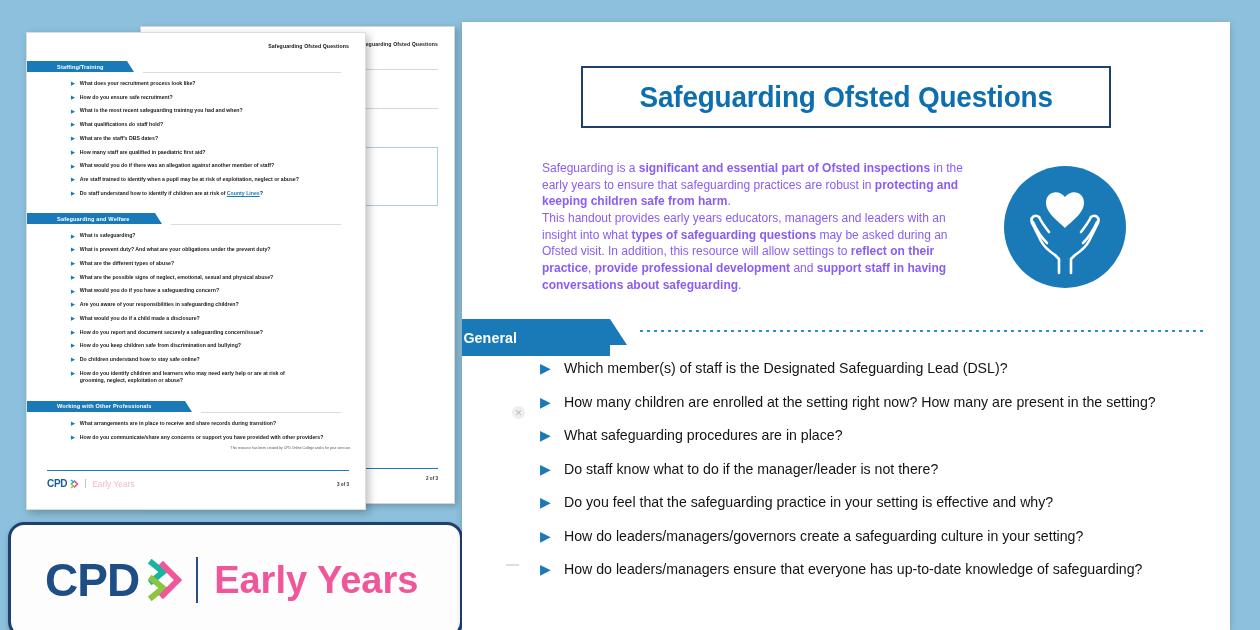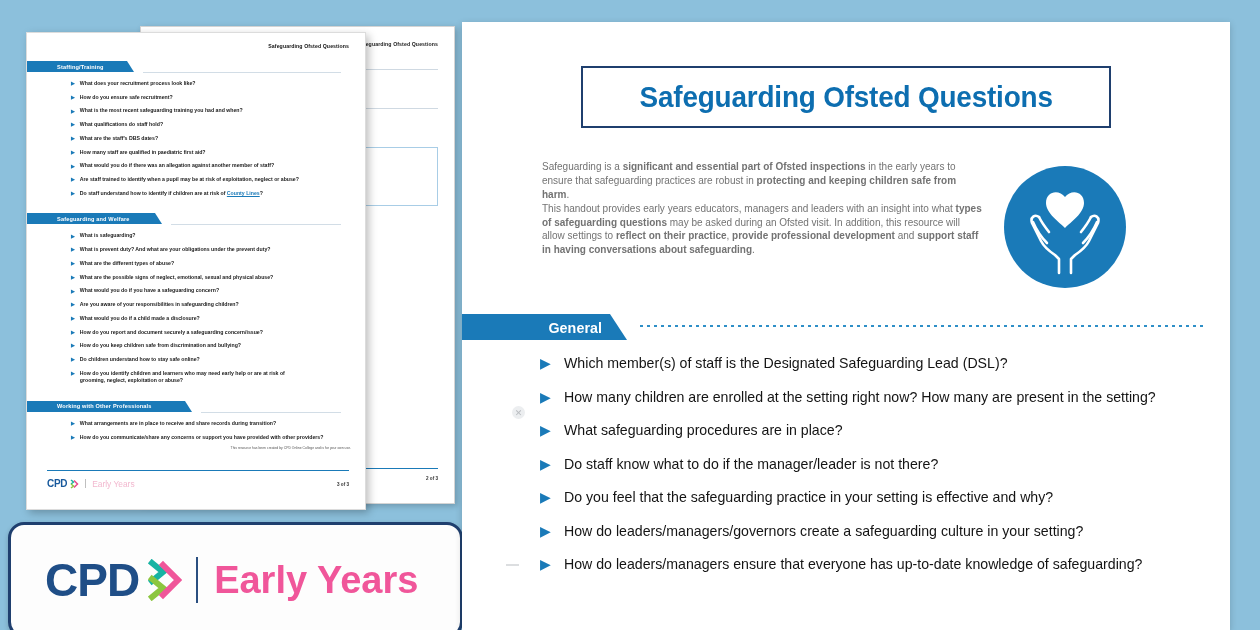--- a/index.html
+++ b/index.html
@@ -121,36 +121,36 @@
   }
   .title-box h1 {
     font-size:30px; font-weight:bold; color:#0d6eb0;
     font-family:"Liberation Sans Narrow","Liberation Sans",sans-serif;
     transform:scaleX(.93); transform-origin:center;
     white-space:nowrap; letter-spacing:-.2px;
   }
 
   .intro-wrap { display:flex; align-items:flex-start; margin-top:32px; padding:0 36px 0 80px; }
   .intro-text { width:440px; }
-  .intro-text p { font-size:10px; color:#737373; line-height:1.39; }
+  .intro-text p { font-size:12px; color:#8b5cf6; line-height:1.39; }
   .intro-text p + p { }
   .intro-text b { font-weight:bold; }
 
   .icon-circle {
     flex:none; margin-left:22px; margin-top:6px;
     width:122px; height:122px; border-radius:50%;
     background:#1a7ab8;
     display:flex; align-items:center; justify-content:center;
   }
 
   
   .sec-wrap { position:relative; margin-top:26px; height:26px; }
   .sec-banner {
-    position:absolute; left:0; top:0; height:26px; width:148px;
-    background:#1a7ab8; display:flex; align-items:center; justify-content:flex-end;
+    position:absolute; left:0; top:0; height:37px; width:148px;
+    background:#1a7ab8; display:flex; align-items:center; 
     padding-right:6px;
   }
   .sec-banner span {
     color:#fff; font-size:15px; font-weight:bold;
     font-family:"Liberation Sans Narrow","Liberation Sans",sans-serif;
     letter-spacing:.1px; white-space:nowrap; transform:scaleX(.95);
   }
   .sec-banner::after {
     content:""; position:absolute; right:-17px; top:0;
     border-left:17px solid #1a7ab8;

